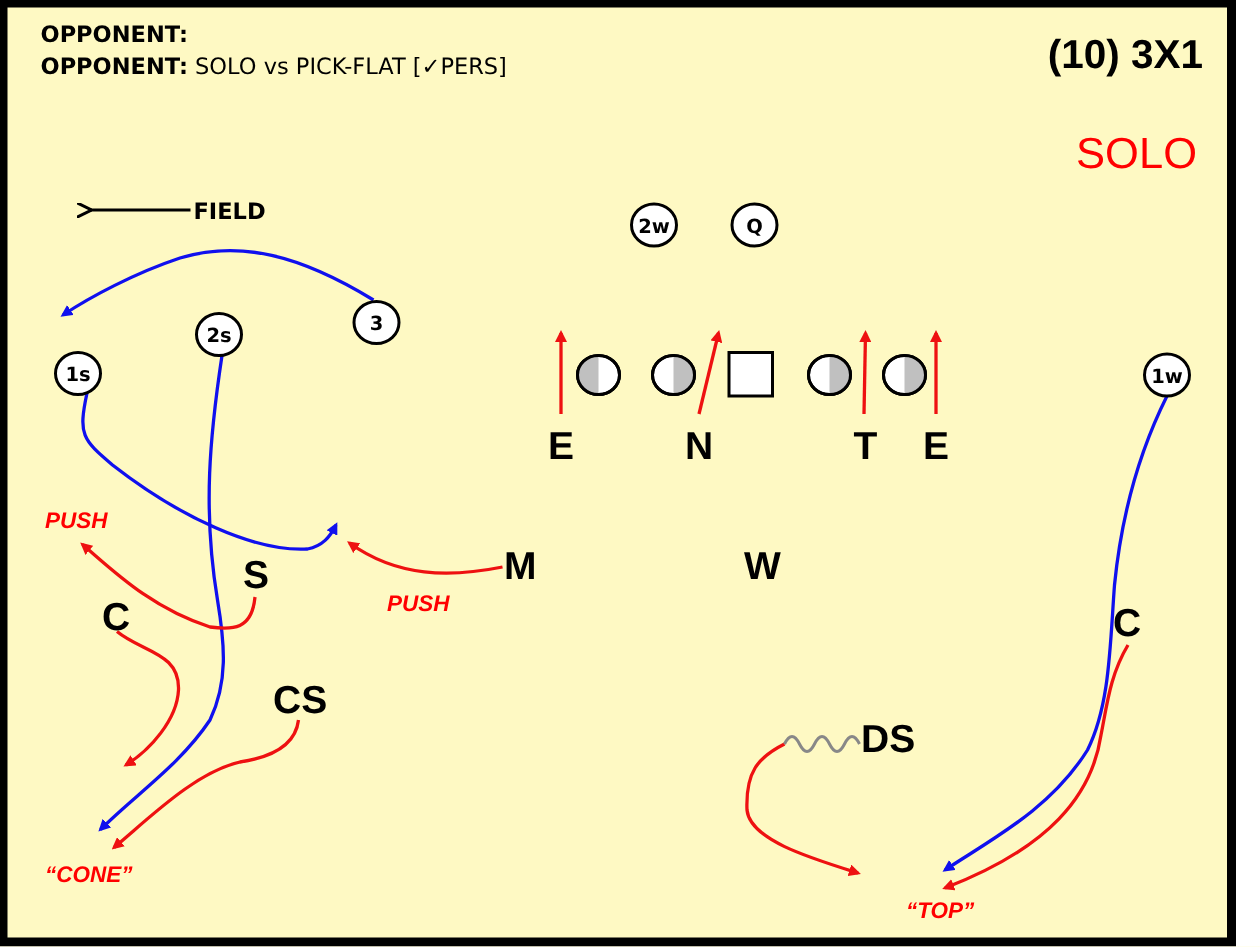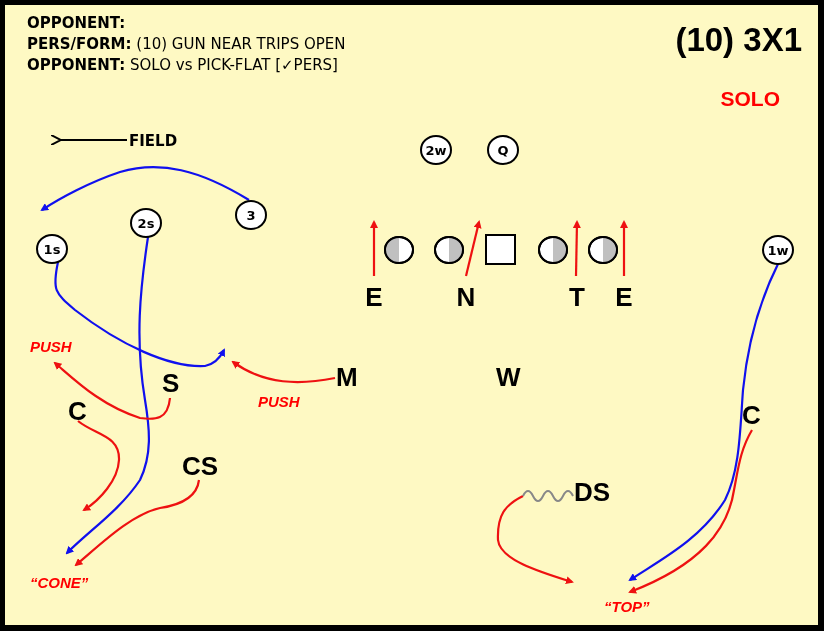--- a/index.html
+++ b/index.html
@@ -8,34 +8,33 @@
       width: 824px; height: 631px;
       box-sizing: border-box;
       border: 5px solid #000;
       border-right-width: 6px; border-bottom-width: 6px;
       background: #fef9c3;
       overflow: hidden;
       font-family: "DejaVu Sans", sans-serif;
     }
     .header { position: absolute; left: 22px; top: 8px; font-size: 15px; line-height: 21px; color: #000; }
     .header b { font-weight: bold; }
-    .title-right { position: absolute; right: 16px; top: 16px; font-family: "Liberation Sans", sans-serif; font-weight: bold; font-size: 33px; color: #000; }
-    .solo { position: absolute; right: 38px; top: 82px; font-family: "Liberation Sans", sans-serif; font-weight: bold; font-size: 21px; color: #ff0000; }
+    .title-right { position: absolute; right: 16px; top: 16px; font-family: "Liberation Sans", sans-serif; font-weight: bold; font-size: 27px; color: #000; }
+    .solo { position: absolute; right: 20px; top: 82px; font-family: "Liberation Sans", sans-serif; font-weight: normal; font-size: 29px; color: #ff0000; }
     svg { position: absolute; left: -5px; top: -5px; }
     .lbl { font-family: "Liberation Sans", sans-serif; font-weight: 900; fill: #000; }
     .red-lbl { font-family: "Liberation Sans", sans-serif; font-weight: bold; font-style: italic; fill: #ff0000; }
     .off-txt { font-family: "DejaVu Sans", sans-serif; font-weight: bold; font-size: 13px; fill: #000; }
   </style>
 </head>
 <body>
 
 <div class="frame">
   <div class="header">
     <div><b>OPPONENT:</b><span></span></div>
-    <div><b>PERS/FORM:</b><span> (10) GUN NEAR TRIPS OPEN</span></div>
     <div><b>OPPONENT:</b><span> SOLO vs PICK-FLAT  [✓PERS]</span></div>
   </div>
   <div class="title-right">(10) 3X1</div>
   <div class="solo">SOLO</div>
 
   <svg width="840" height="631" viewBox="0 0 840 631">
     <defs>
       <marker id="ab" markerWidth="8" markerHeight="8" refX="6" refY="4" orient="auto" markerUnits="userSpaceOnUse">
         <path d="M0,0 L8,4 L0,8 Z" fill="#1010ee"></path>
       </marker>

